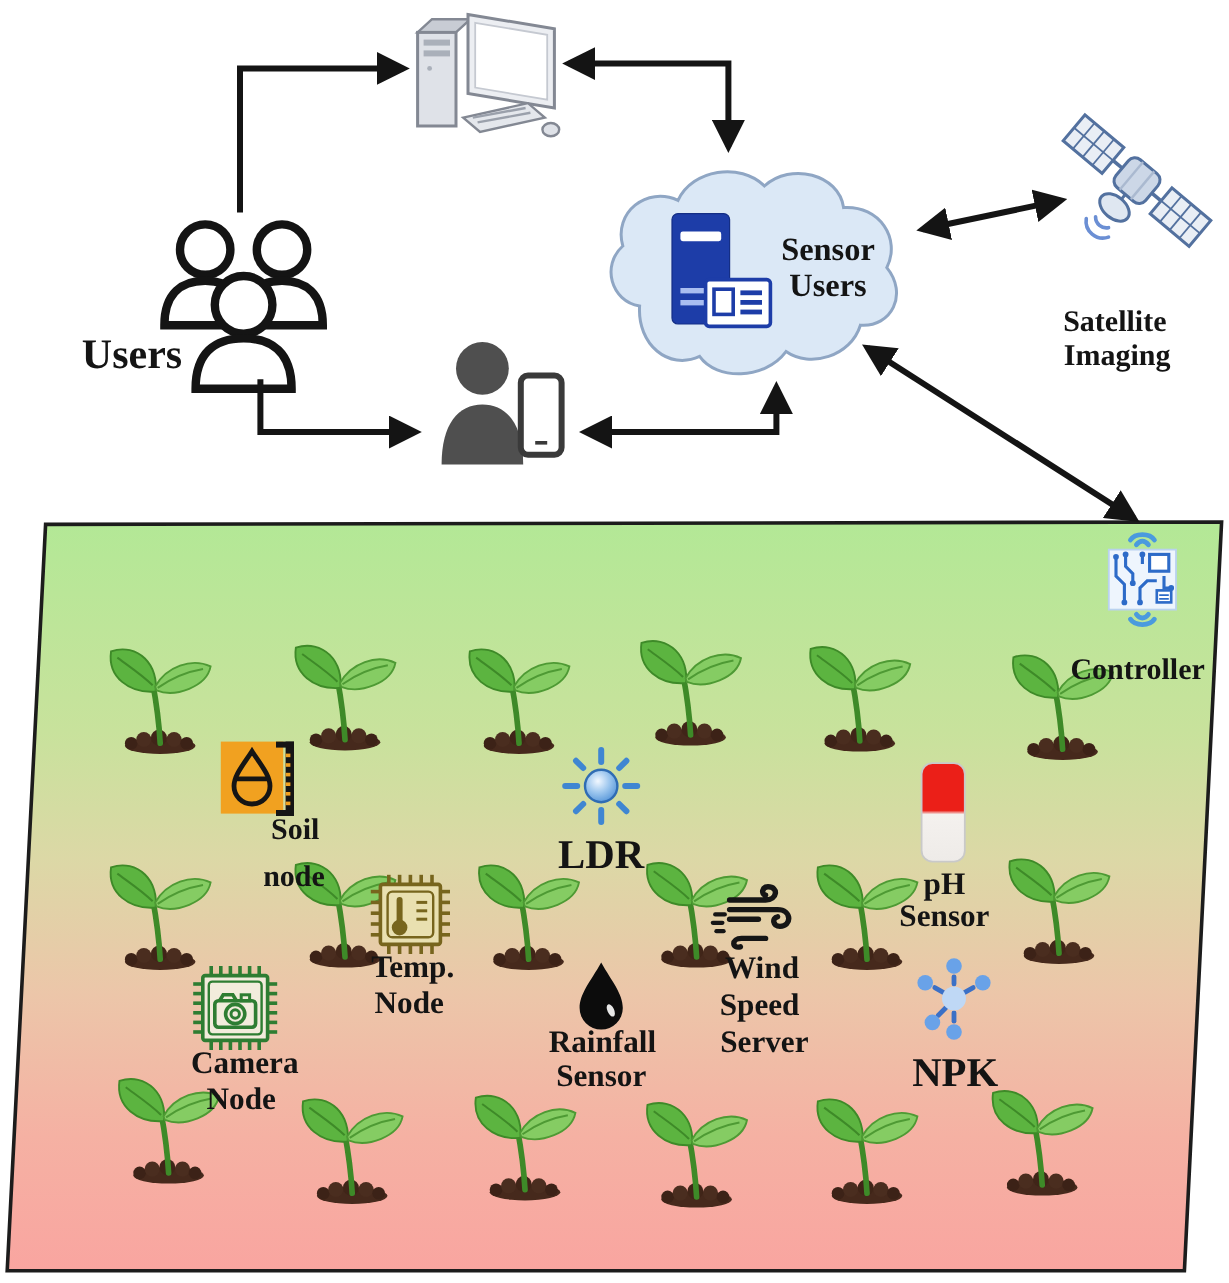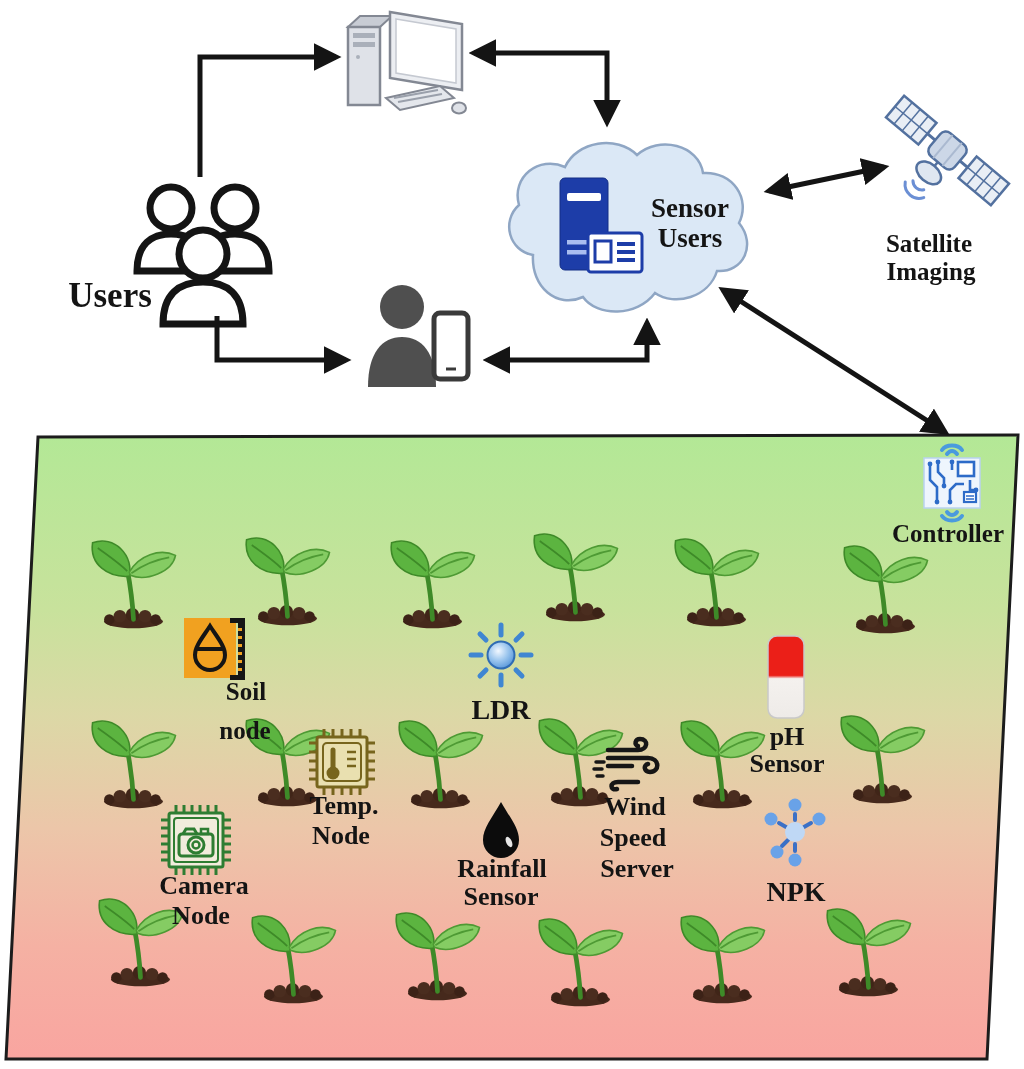--- a/index.html
+++ b/index.html
@@ -2,22 +2,22 @@
 <html><head>
 <meta charset="utf-8">
 <style>
   html,body{margin:0;padding:0;background:#fff;}
   .canvas{position:relative;width:1024px;height:1069px;background:#fff;overflow:hidden;
           font-family:"Liberation Serif",serif;}
   .abs{position:absolute;}
   svg.icon{position:absolute;overflow:visible;}
   .lbl{position:absolute;transform:translateX(-50%);font-family:"Liberation Serif",serif;
        font-weight:700;font-size:26px;color:#141414;line-height:1;white-space:nowrap;}
-  .lbl.big{font-size:28px;text-align:right;}
-  .lbl.med{font-size:25px;}
+  .lbl.big{font-size:34px;text-align:right;}
+  .lbl.med{font-size:25px;margin-top:25px;}
   .lbl.sans{font-family:Liberation Serif, serif;font-size:25px;margin-left:40px;}
   .plant{position:absolute;width:115px;height:105px;overflow:visible;}
   .overlay{position:absolute;left:0;top:0;pointer-events:none;}
 </style>
 </head>
 <body>
 
 <div class="canvas">
 
   <svg width="0" height="0" style="position:absolute" aria-hidden="true">

